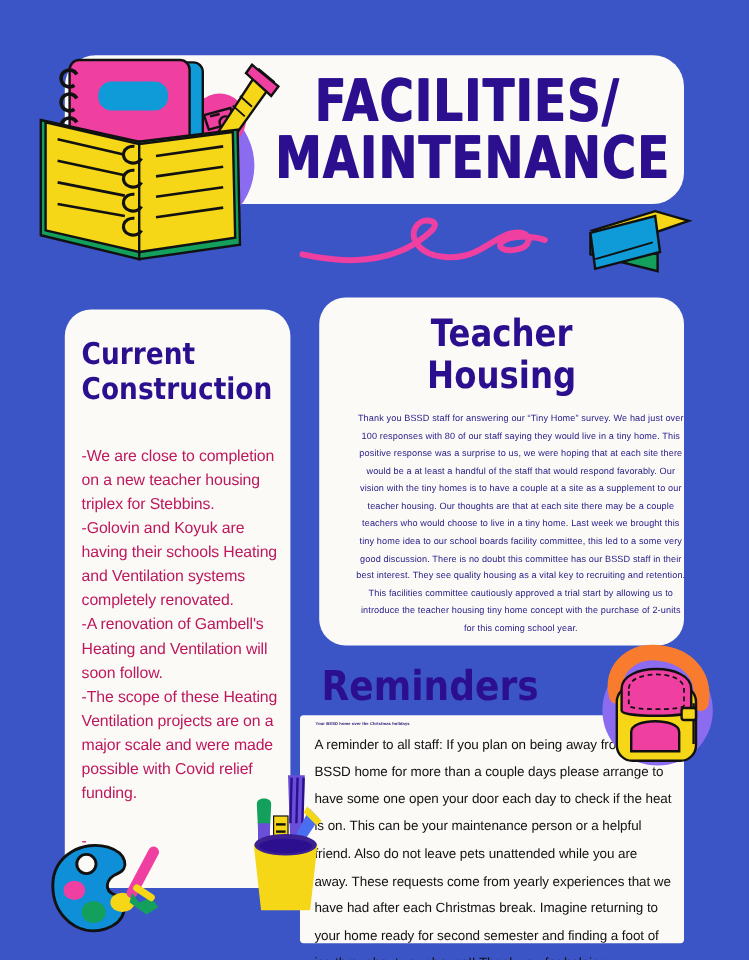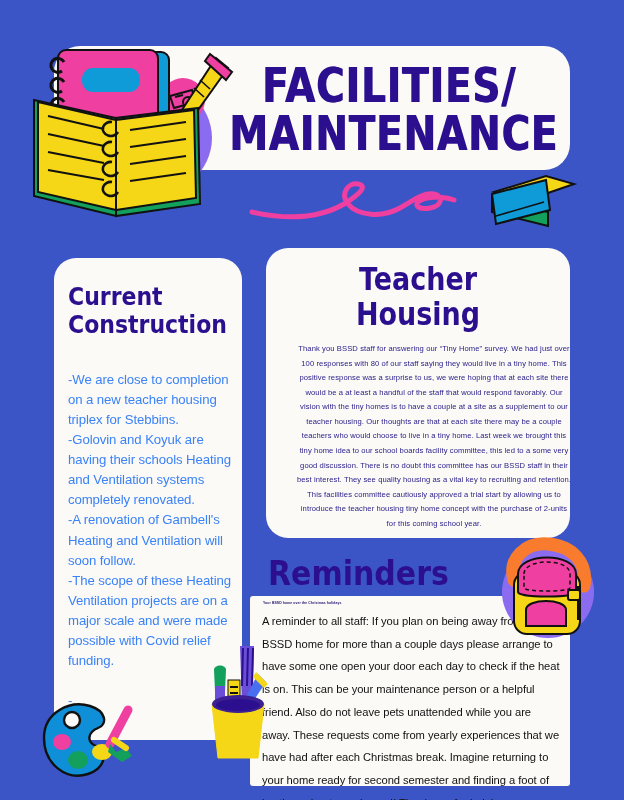--- a/index.html
+++ b/index.html
@@ -50,21 +50,21 @@
   .left-title{
     position:absolute;left:14px;top:24px;width:176px;
     color:#2b0f8f;
     font-family:"DejaVu Sans", sans-serif;
     font-weight:bold;font-size:22px;line-height:1.14;
     transform:scaleY(1.14);transform-origin:top left;
     white-space:pre-line;
   }
   .left-body{
     position:absolute;left:14px;top:112px;width:176px;
-    color:#3b82f6;
+    color:#be185d;
     font-family:"Liberation Sans", sans-serif;
     font-size:13.2px;line-height:1.52;
     white-space:pre-line;
     letter-spacing:-0.1px;
   }
 
   
   .th-card{
     position:absolute;left:266px;top:248px;width:304px;height:290px;
     background:#fbfaf7;border-radius:22px;

